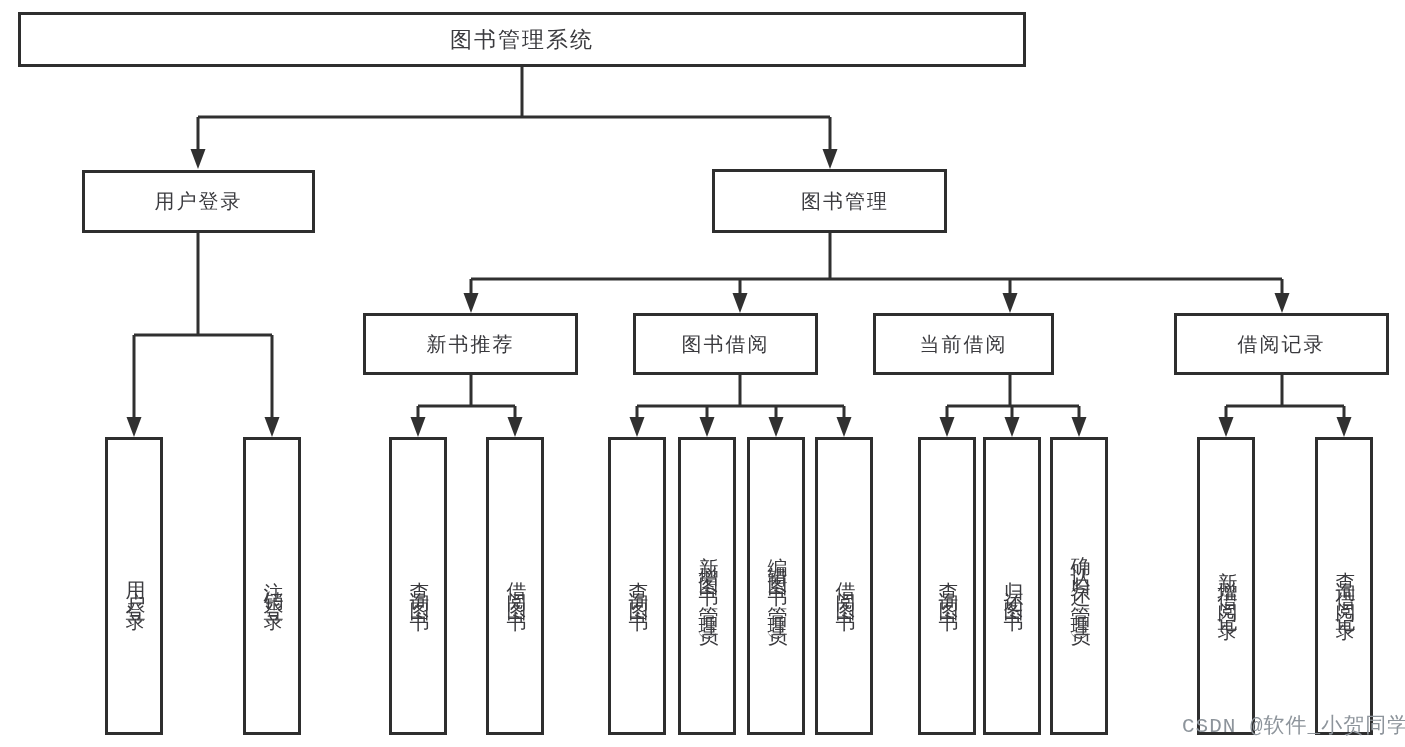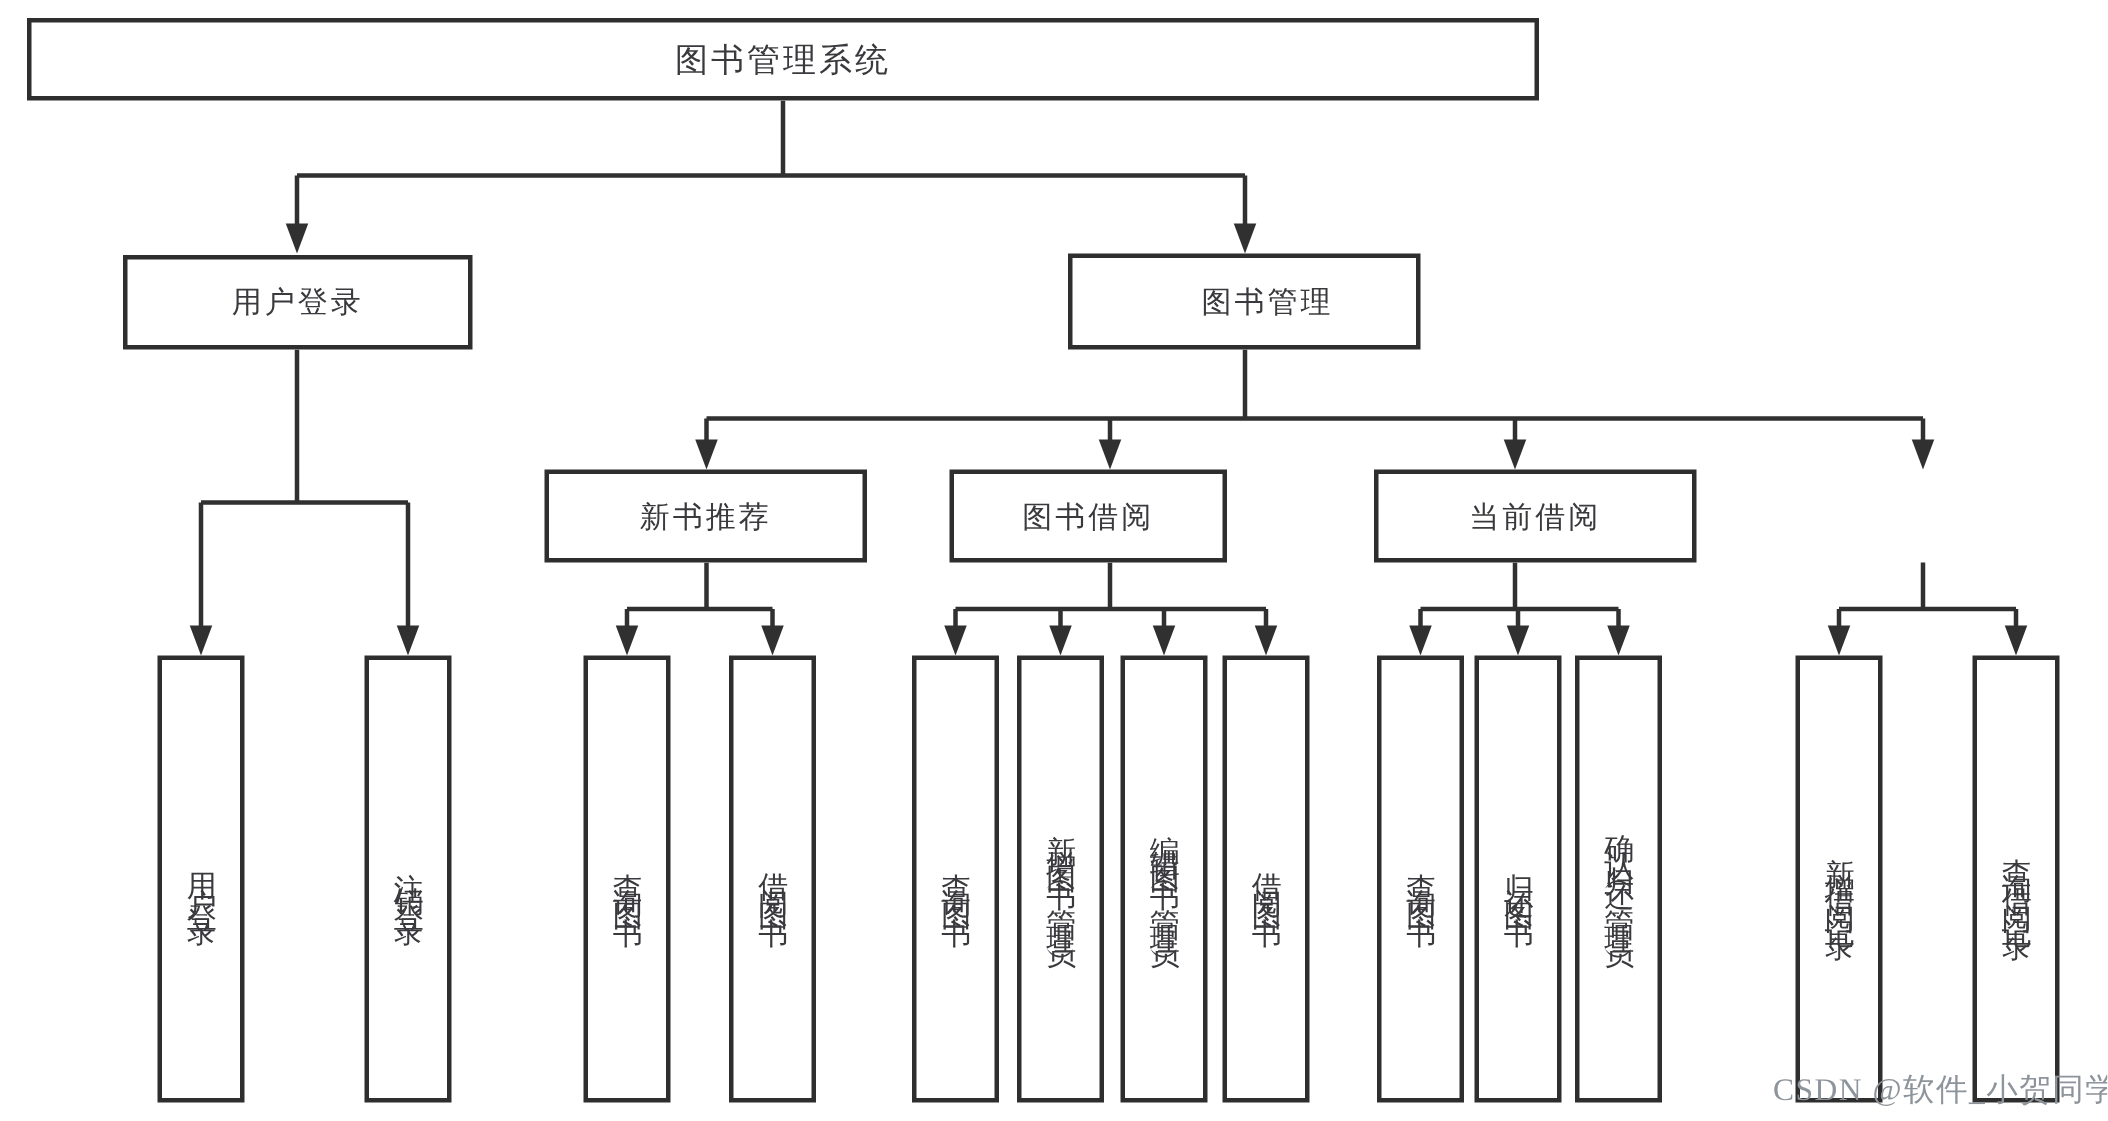--- a/index.html
+++ b/index.html
@@ -6,21 +6,21 @@
     --background:#ffffff;
     --line:#303030;
     --box-border:#2e2e2e;
     --text:#3a3a3e;
     --watermark:#8d949b;
   }
   html,body{margin:0;padding:0;background:#fff;}
   .canvas{
     position:relative;width:1405px;height:747px;
     background:var(--background);
-    font-family:Liberation Serif, serif;
+    font-family:Liberation Mono, monospace;
     overflow:hidden;
   }
   .wires{position:absolute;left:0;top:0;}
   .wires path{stroke:var(--line);stroke-width:3;fill:none;}
   .wires polygon{fill:var(--line);stroke:none;}
   .box{
     position:absolute;box-sizing:border-box;
     border:3px solid var(--box-border);
     background:#fff;color:var(--text);
     display:flex;align-items:center;justify-content:center;
@@ -103,22 +103,25 @@
   <div class="box hbox" style="left:712px;top:169px;width:235px;height:64px;padding-left:31px;">
     <span>图书管理</span>
   </div>
 
   <div class="box hbox" style="left:363px;top:313px;width:215px;height:62px;">
     <span>新书推荐</span>
   </div>
   <div class="box hbox" style="left:633px;top:313px;width:185px;height:62px;">
     <span>图书借阅</span>
   </div>
-  <div class="box hbox" style="left:916px;top:313px;width:215px;height:62px;">
+  <div class="box hbox" style="left:873px;top:313px;width:181px;height:62px;">
     <span>当前借阅</span>
+  </div>
+  <div class="box hbox" style="left:1174px;top:313px;width:215px;height:62px;">
+    <span>借阅记录</span>
   </div>
 
   <div class="box vbox" style="left:105px;top:437px;width:58px;height:298px;">
     <span>用户登录</span>
   </div>
   <div class="box vbox" style="left:243px;top:437px;width:58px;height:298px;">
     <span>注销登录</span>
   </div>
 
   <div class="box vbox" style="left:389px;top:437px;width:58px;height:298px;">

